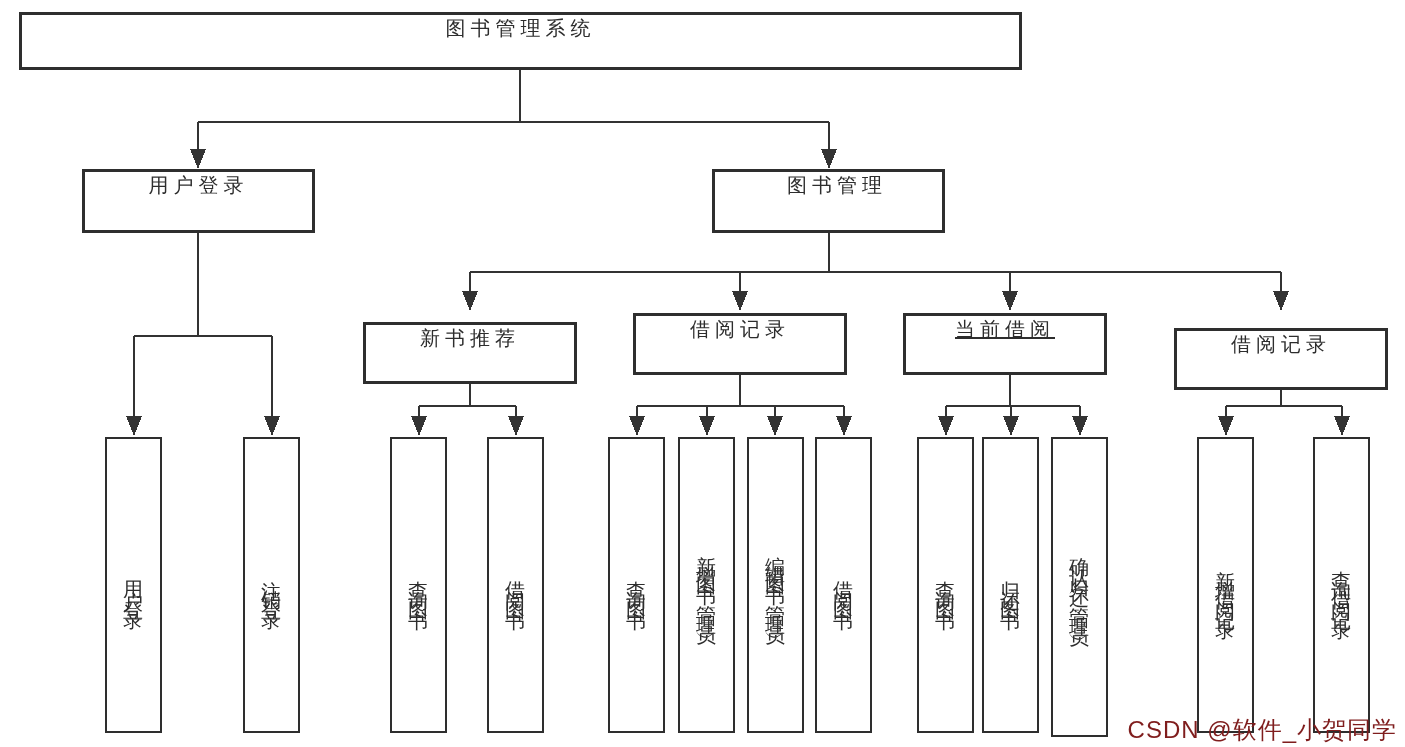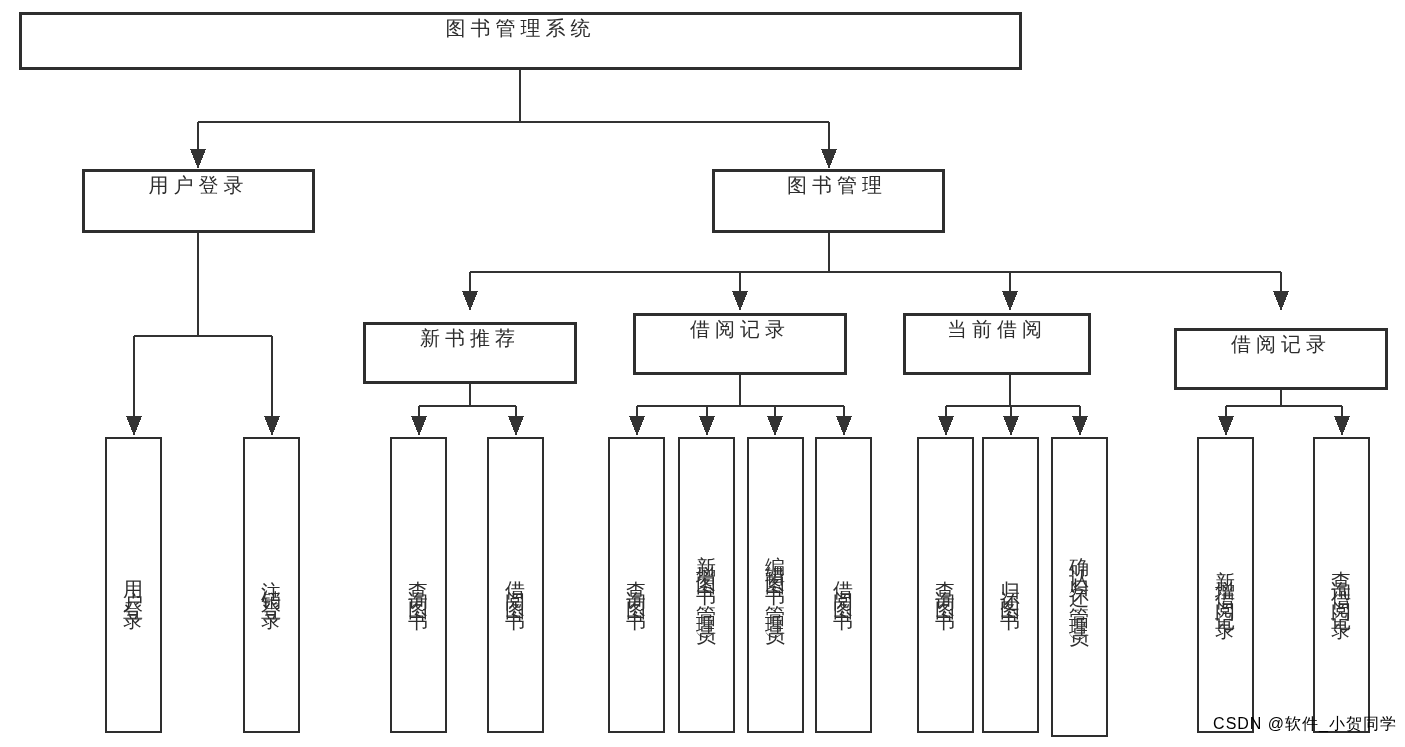--- a/index.html
+++ b/index.html
@@ -17,21 +17,21 @@
     position:absolute; box-sizing:border-box; background:#ffffff;
     border:2px solid #2e2e2e; display:flex; align-items:center; justify-content:center;
     z-index:2;
   }
   .vbox span {
     writing-mode:vertical-rl; text-orientation:mixed;
     font-size:20px; letter-spacing:10px; line-height:1; white-space:nowrap;
   }
   .watermark {
     position:absolute; right:8px; top:714px; z-index:5;
-    font-size:16px; letter-spacing:1px; color:#000000; white-space:nowrap;
+    font-size:24px; letter-spacing:1px; color:#7f1d1d; white-space:nowrap;
   }
 </style>
 </head>
 <body>
 
 <div class="canvas">
 
   <svg class="connectors" viewBox="0 0 1405 747" xmlns="http://www.w3.org/2000/svg" shape-rendering="crispEdges">
     <g stroke="#333333" stroke-width="2.5" fill="none">
       <path d="M520,70 V122 M198,122 H829 M198,122 V155 M829,122 V155"></path>
@@ -75,21 +75,21 @@
   <div class="hbox" style="left:712px; top:169px; width:233px; height:64px;padding-left:17px;">
     <span>图书管理</span>
   </div>
 
   <div class="hbox" style="left:363px; top:322px; width:214px; height:62px;">
     <span>新书推荐</span>
   </div>
   <div class="hbox" style="left:633px; top:313px; width:214px; height:62px;">
     <span>借阅记录</span>
   </div>
-  <div class="hbox" style="left:903px; top:313px; width:188px; height:62px;">
+  <div class="hbox" style="left:903px; top:313px; width:204px; height:62px;text-decoration:underline;">
     <span>当前借阅</span>
   </div>
   <div class="hbox" style="left:1174px; top:328px; width:214px; height:62px;">
     <span>借阅记录</span>
   </div>
 
   <div class="vbox" style="left:105px; top:437px; width:57px; height:296px;">
     <span>用户登录</span>
   </div>
   <div class="vbox" style="left:243px; top:437px; width:57px; height:296px;">

